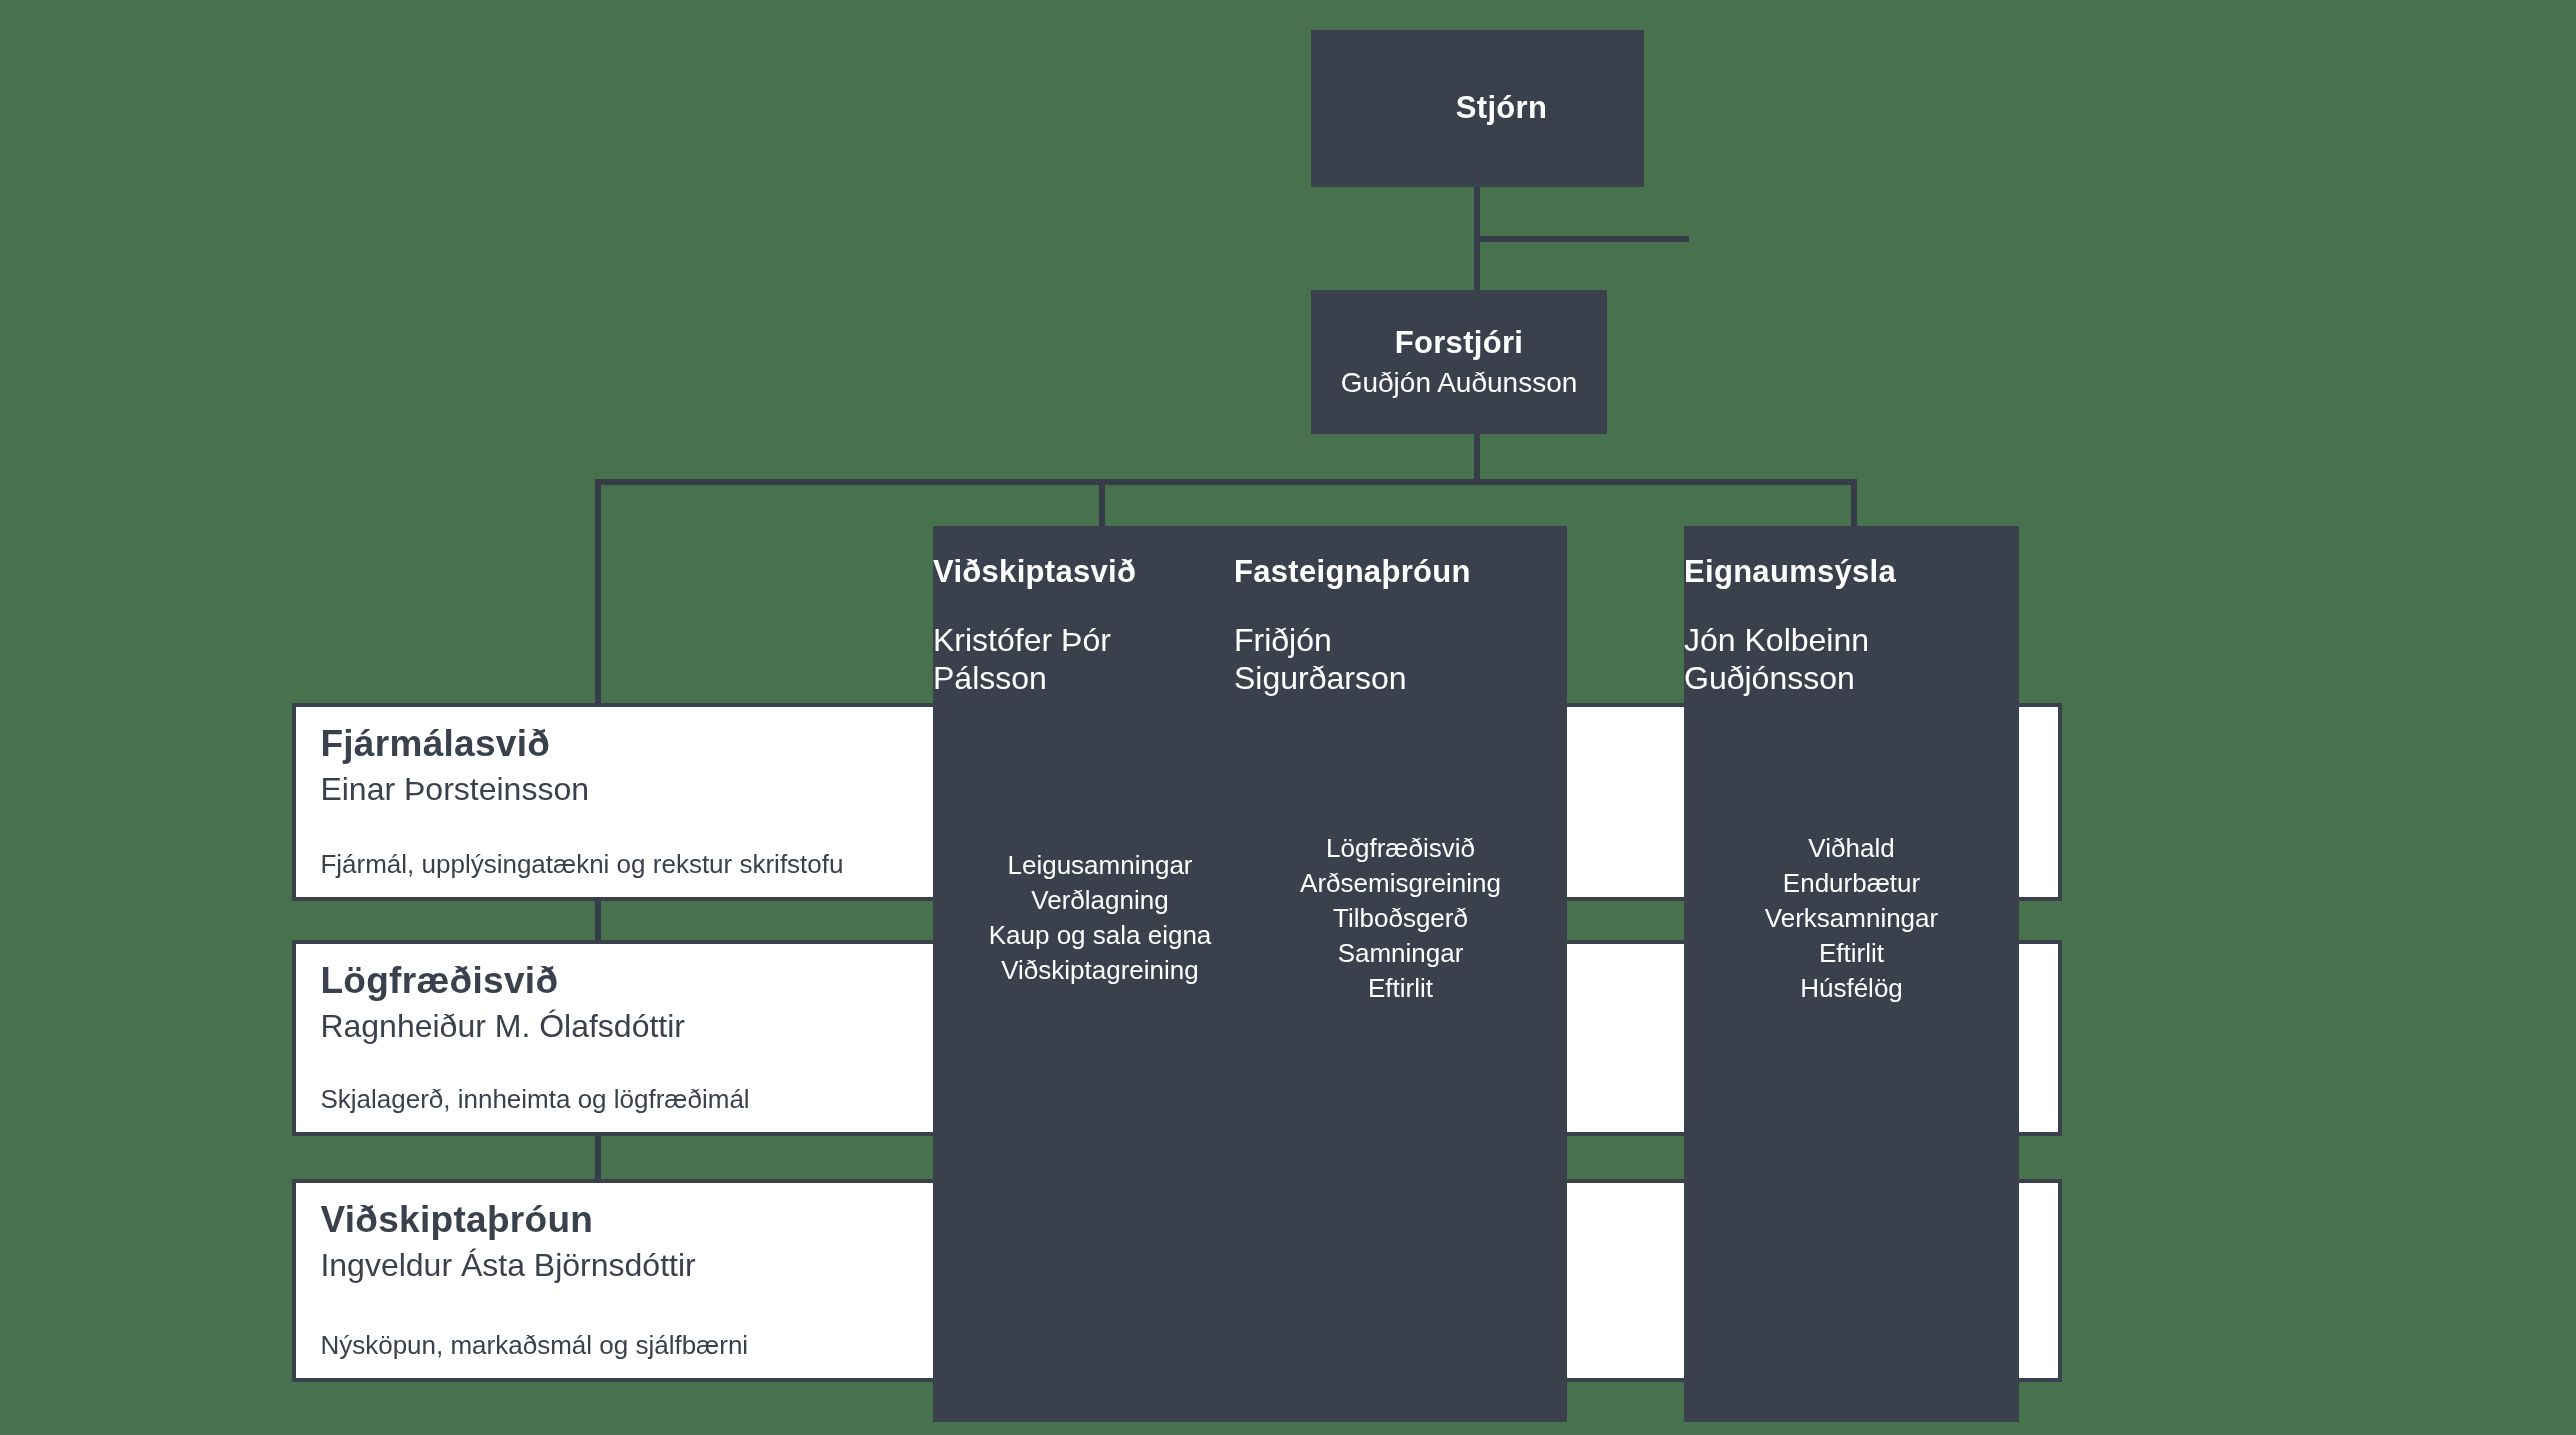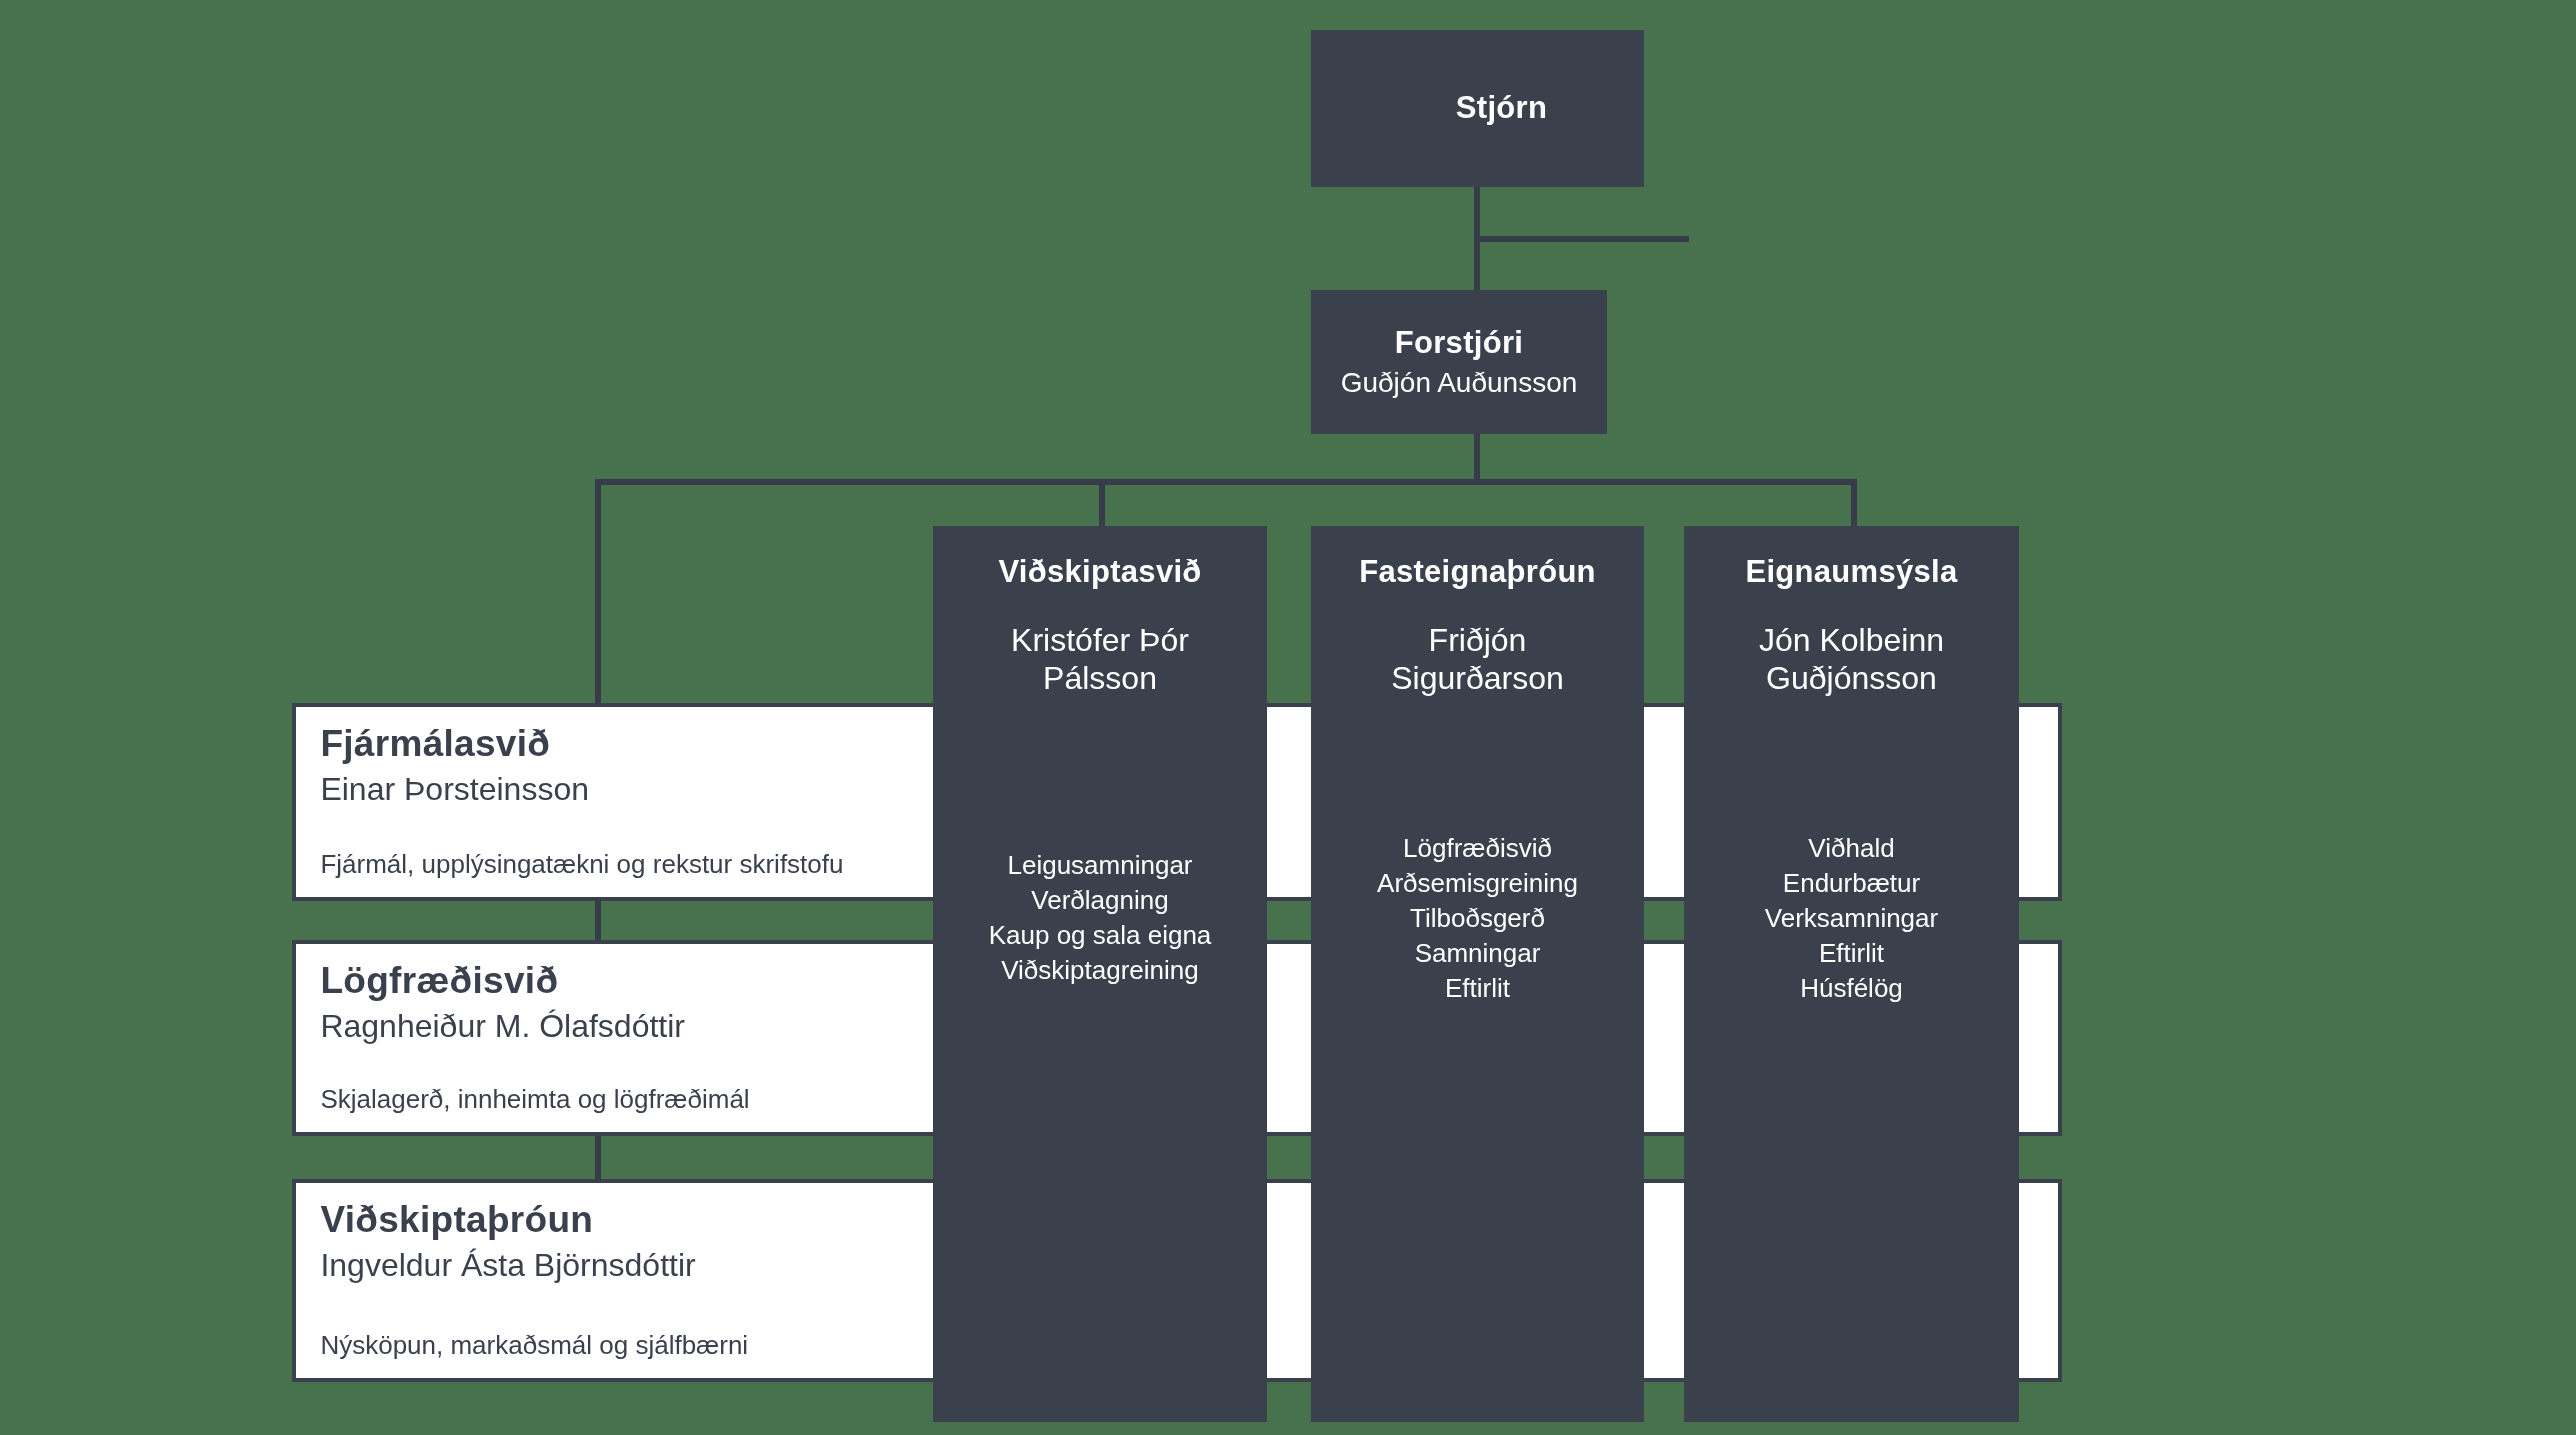--- a/index.html
+++ b/index.html
@@ -54,21 +54,21 @@
     height: 896px;
     background: var(--box-dark, #3A414D);
     color: var(--text-light, #FFFFFF);
     z-index: 3;
     box-sizing: border-box;
   }
   .col-head {
     position: absolute;
     top: 26px;
     left: 0; right: 0;
-    text-align: center;
+    text-align: left;
   }
   .col-name {
     margin-top: 29px;
     font-size: 32px;
     line-height: 38px;
     font-weight: normal;
   }
   .col-list {
     position: absolute;
     top: 392px;
@@ -169,21 +169,21 @@
       </div>
     </div>
     <div class="col-list">
         <div>Leigusamningar</div>
         <div>Verðlagning</div>
         <div>Kaup og sala eigna</div>
         <div>Viðskiptagreining</div>
       </div>
   </div>
 
-  <div class="column" style="left:1311px; width:333px;">
+  <div class="column" style="left:1234px; width:333px;">
     <div class="col-head">
       <div class="box-title">Fasteignaþróun</div>
       <div class="col-name">
         <div>Friðjón</div>
         <div>Sigurðarson</div>
       </div>
     </div>
     <div class="col-list">
         <div>Lögfræðisvið</div>
         <div>Arðsemisgreining</div>

